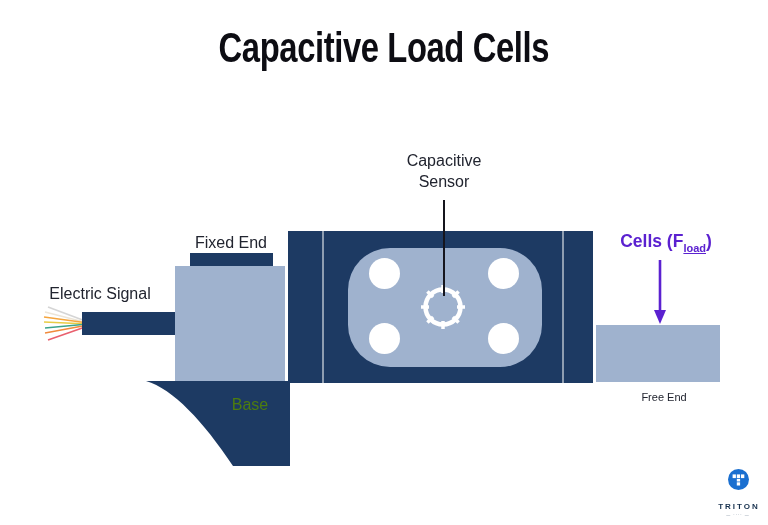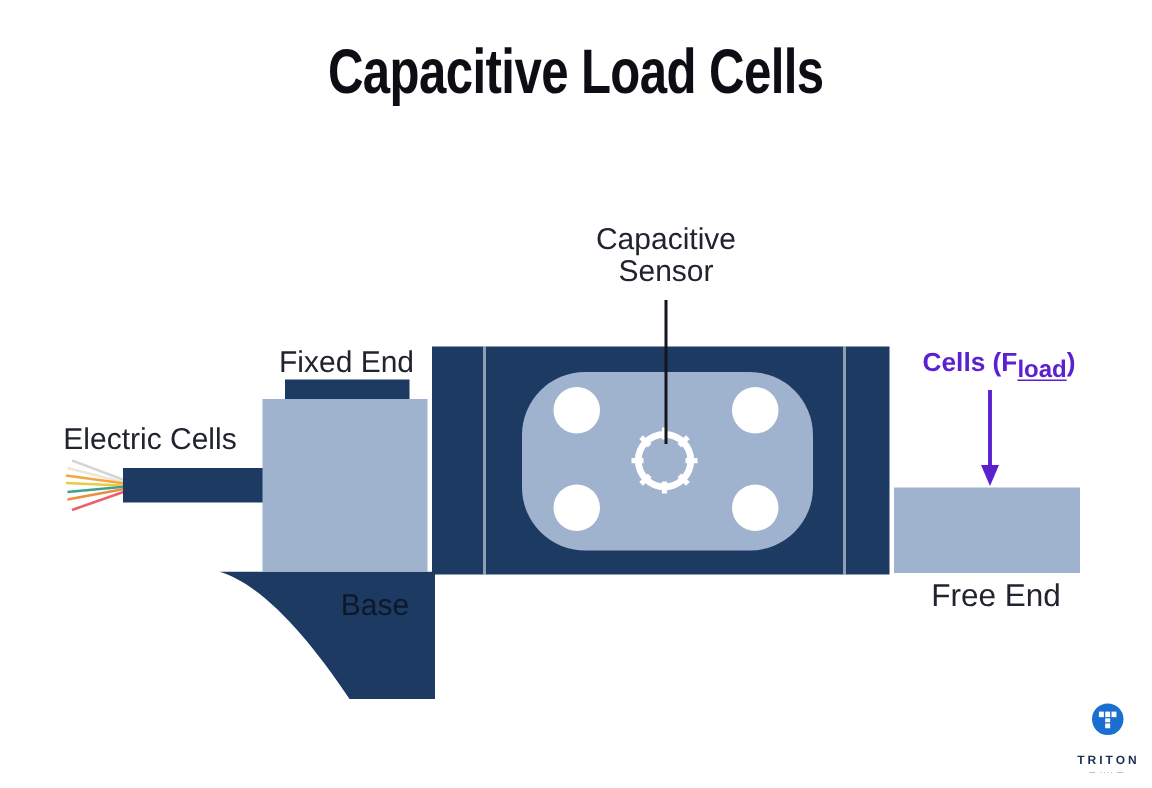--- a/index.html
+++ b/index.html
@@ -7,21 +7,21 @@
     position:relative;width:768px;height:525px;background:#ffffff;
     font-family:"Liberation Sans","DejaVu Sans",sans-serif;overflow:hidden;
   }
   
   .title{
     position:absolute;top:24px;left:0;width:768px;text-align:center;
     font-size:42px;font-weight:800;color:#0d0d13;white-space:nowrap;
   }
   .title .squeeze{display:inline-block;transform:scaleX(0.78);transform-origin:center;letter-spacing:-0.5px;}
   
-  .lbl{position:absolute;font-size:20px;color:#21242f;text-align:center;line-height:21px;}
+  .lbl{position:absolute;font-size:16px;color:#21242f;text-align:center;line-height:21px;}
   
   .navy{background:#1d3a63;}
   .slate{background:#9fb2ce;}
   .cap-block{position:absolute;left:190px;top:253px;width:83px;height:13px;}
   .fixed-block{position:absolute;left:175px;top:266px;width:110px;height:115px;}
   .cable{position:absolute;left:82px;top:312px;width:95px;height:23px;}
   .wires-svg{position:absolute;left:38px;top:300px;}
   .body-block{position:absolute;left:288px;top:231px;width:305px;height:152px;}
   .divider{position:absolute;top:0;width:2px;height:152px;background:rgba(255,255,255,0.5);}
   .divider.left{left:34px;}
@@ -32,26 +32,26 @@
   .hole.tr{left:200px;top:27px;}
   .hole.bl{left:81px;top:92px;}
   .hole.br{left:200px;top:92px;}
   .sensor-svg{position:absolute;left:417px;top:281px;}
   .pointer-line{position:absolute;left:443px;top:200px;width:2px;height:96px;background:#15151d;}
   .free-block{position:absolute;left:596px;top:325px;width:124px;height:57px;}
   .base-svg{position:absolute;left:143px;top:381px;}
   .lbl-capsensor{left:383px;top:150px;width:122px;}
   .lbl-fixed{left:180px;top:232px;width:102px;}
   .lbl-signal{left:36px;top:283px;width:128px;}
-  .lbl-base{left:210px;top:394px;width:80px;color:#0f172a;}
-  .lbl-free{left:612px;top:387px;width:104px;font-size:21px;}
+  .lbl-base{left:210px;top:394px;width:80px;color:#4d7c0f;}
+  .lbl-free{left:612px;top:387px;width:104px;font-size:11px;}
   .lbl-weight{
     left:600px;top:231px;width:132px;color:#5b21d0;font-weight:700;font-size:17.5px;
   }
-  .lbl-weight sub{font-size:16px;font-weight:700;text-decoration:underline;}
+  .lbl-weight sub{font-size:11px;font-weight:700;text-decoration:underline;}
   .arrow-svg{position:absolute;left:652px;top:260px;}
   
   .logo{position:absolute;left:712px;top:469px;width:52px;text-align:center;}
   .logo-circle{width:21px;height:21px;border-radius:50%;background:#1a6fd0;margin:0 auto;display:flex;align-items:center;justify-content:center;}
   .logo-brand{font-size:8px;font-weight:700;letter-spacing:2px;color:#17314e;margin-top:12px;text-indent:2px;}
   .logo-tagline{font-size:4px;color:#5a6b80;letter-spacing:1px;margin-top:1px;}
 </style>
 </head>
 <body>
 
@@ -111,21 +111,21 @@
 
   <div class="free-block slate"></div>
 
   <svg class="arrow-svg" width="16" height="66" viewBox="0 0 16 66">
     <line x1="8" y1="0" x2="8" y2="52" stroke="#5b21d0" stroke-width="2.6"></line>
     <polygon points="2,50 14,50 8,64" fill="#5b21d0"></polygon>
   </svg>
 
   <div class="lbl lbl-capsensor">Capacitive Sensor</div>
   <div class="lbl lbl-fixed">Fixed End</div>
-  <div class="lbl lbl-signal">Electric Cells</div>
+  <div class="lbl lbl-signal">Electric Signal</div>
   <div class="lbl lbl-free">Free End</div>
   <div class="lbl lbl-weight"><span>Cells (F</span><sub>load</sub><span>)</span></div>
 
   <div class="logo">
     <div class="logo-circle">
       <svg width="21" height="21" viewBox="0 0 21 21">
         <g fill="#ffffff">
           <rect x="4.6" y="5.4" width="3.3" height="3.7"></rect>
           <rect x="8.8" y="5.4" width="3.3" height="3.7"></rect>
           <rect x="13" y="5.4" width="3.3" height="3.7"></rect>

